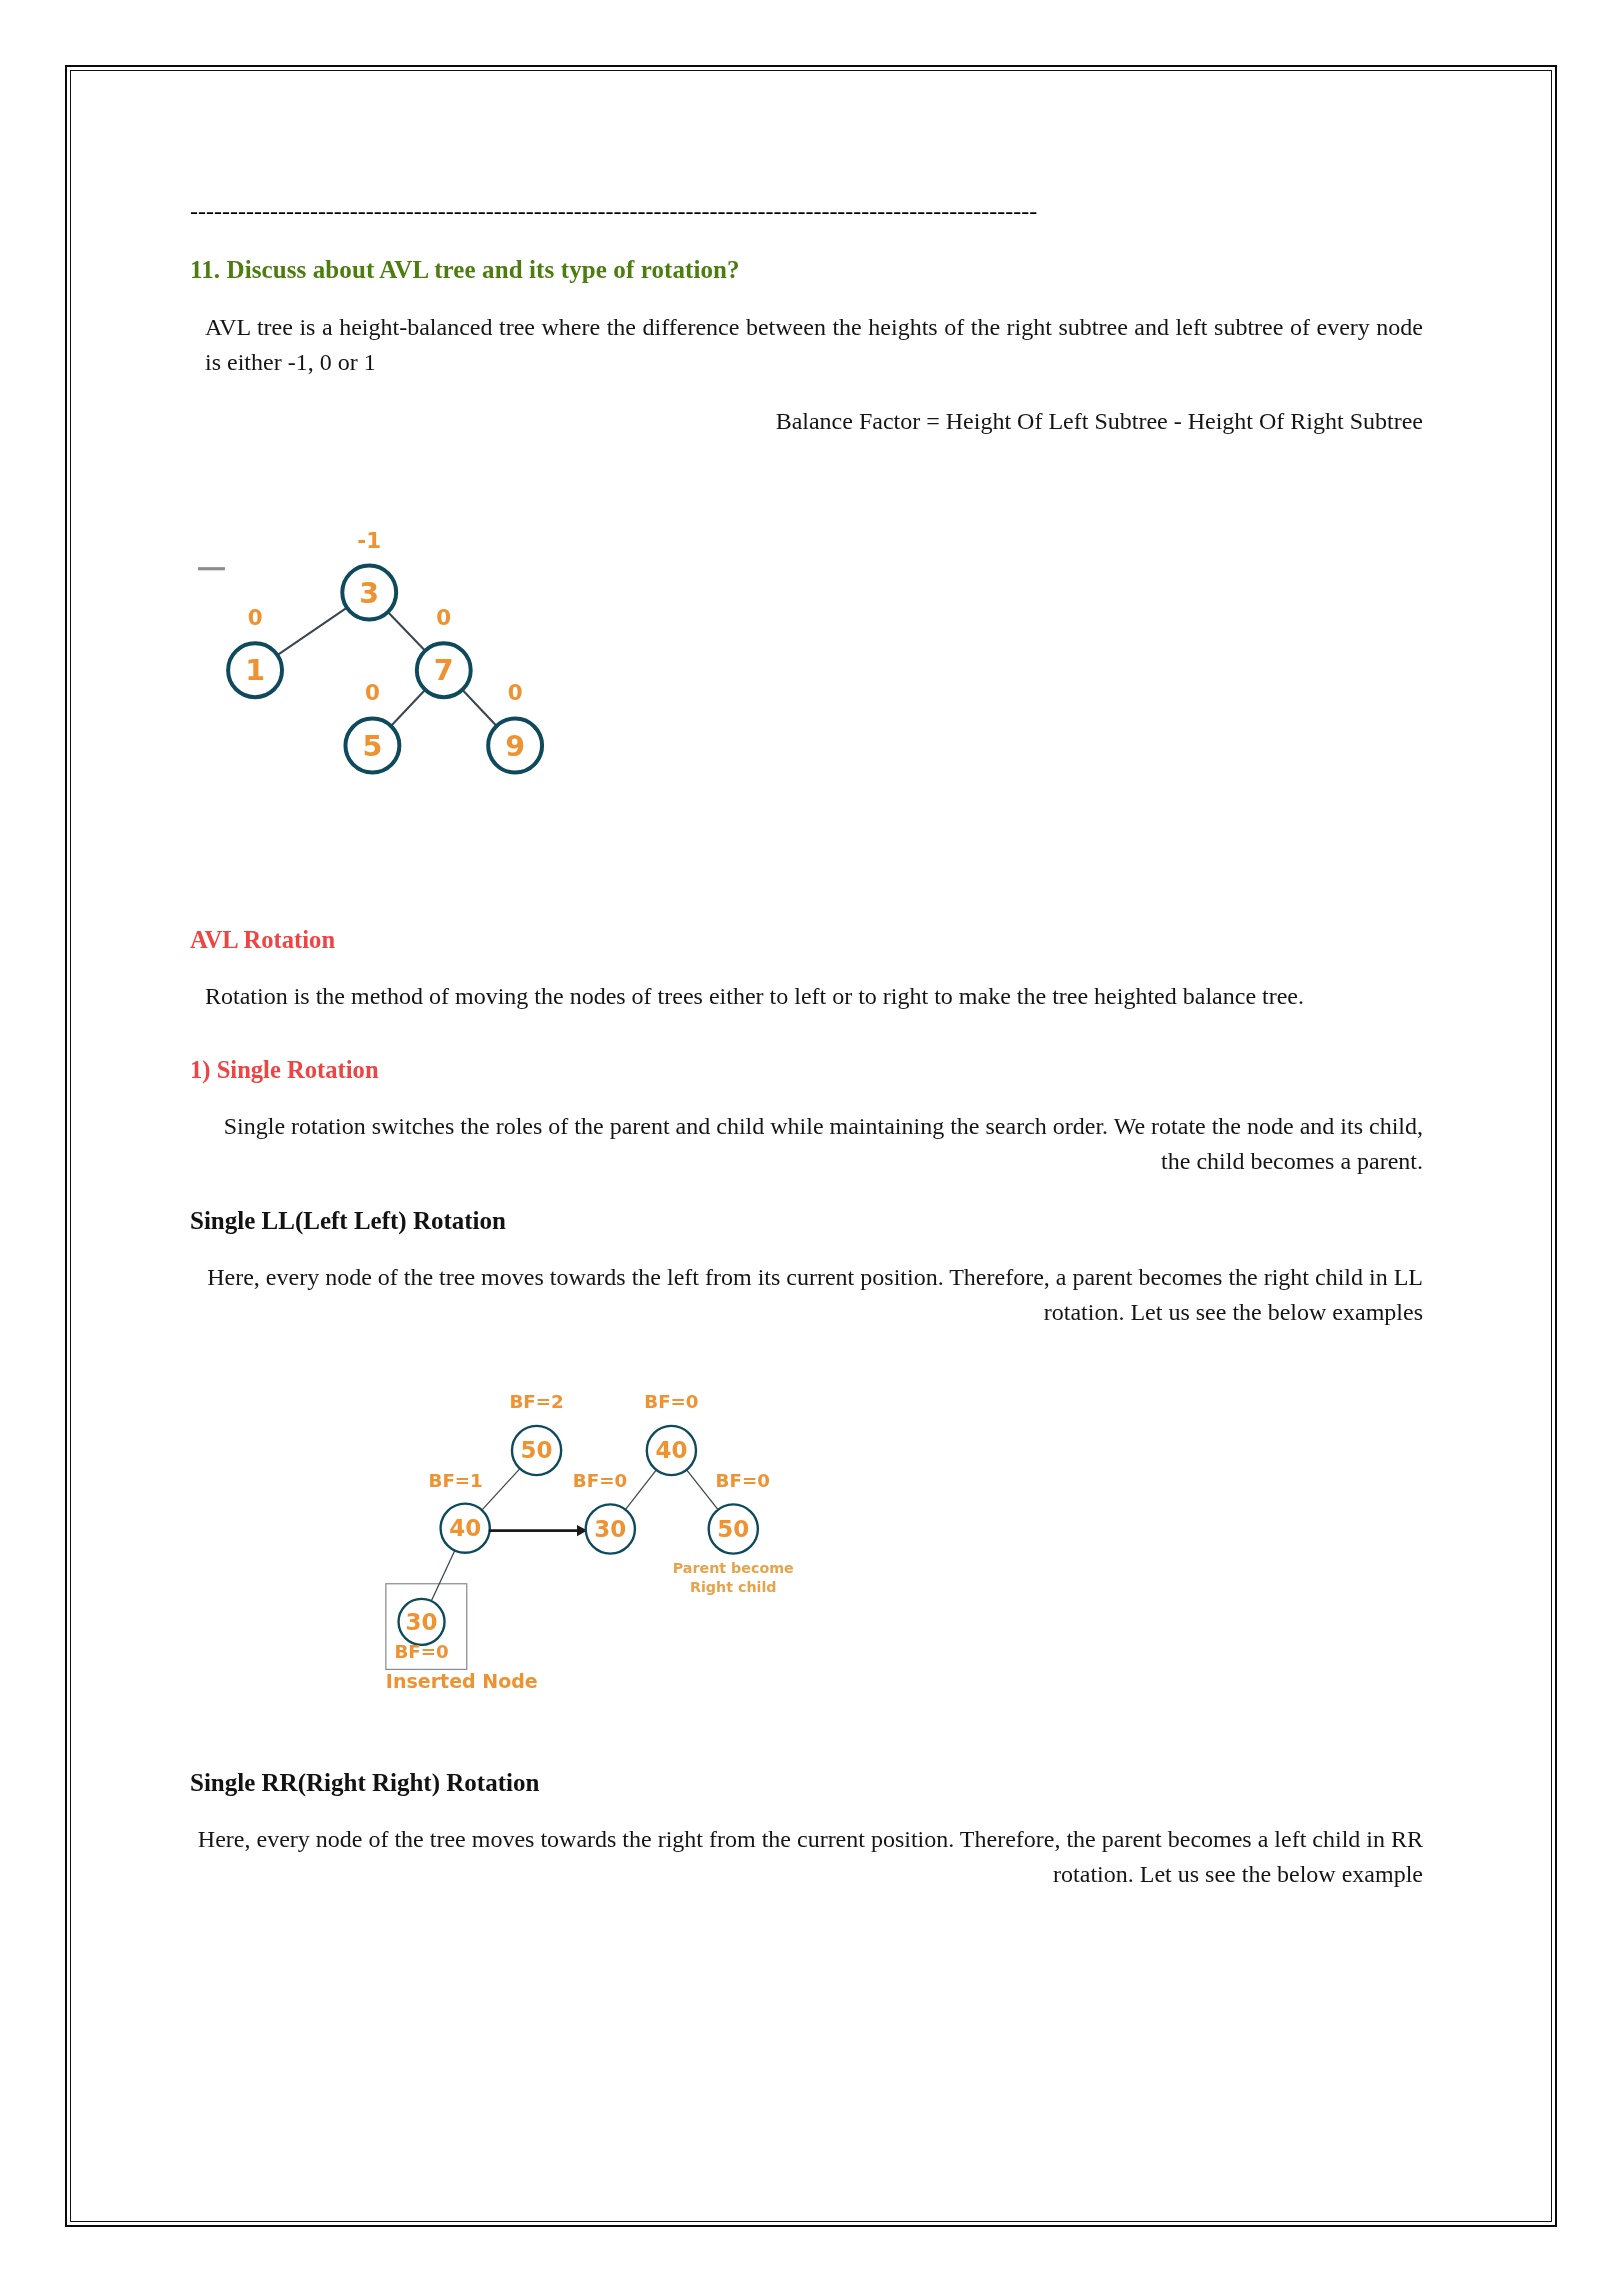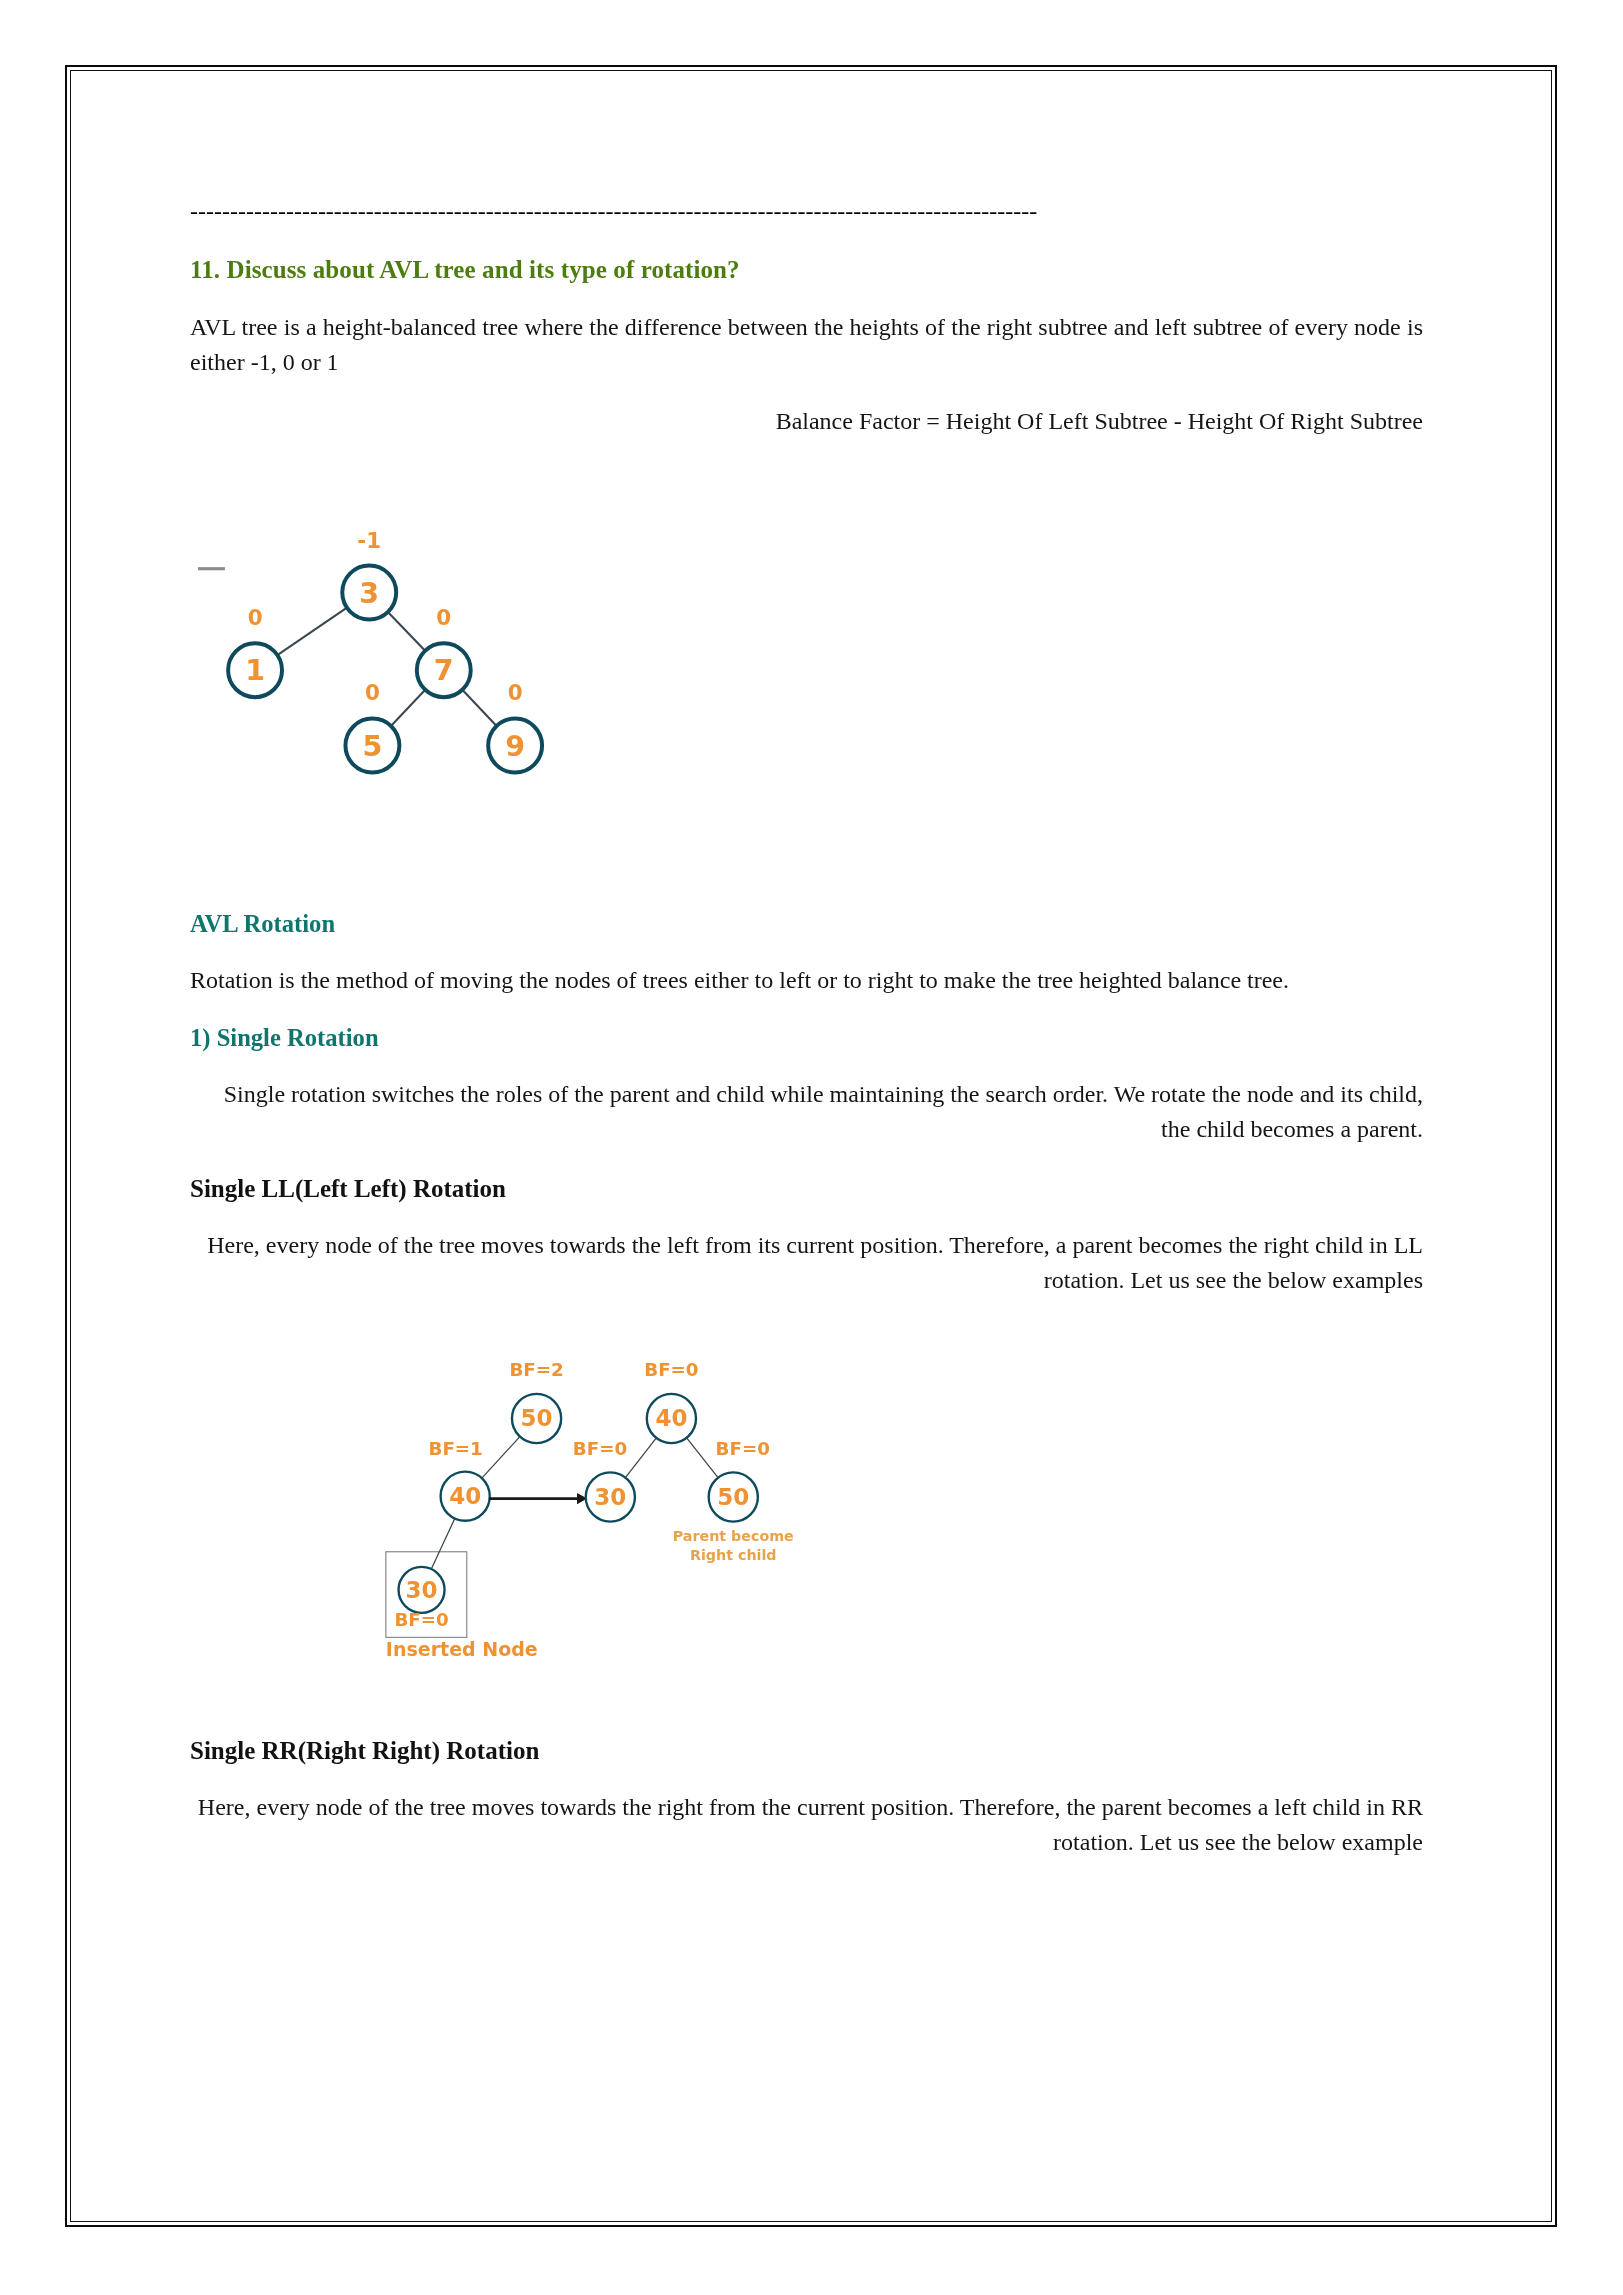--- a/index.html
+++ b/index.html
@@ -68,27 +68,28 @@
   p.body-text {
     font-size: 24px;
     line-height: 35px;
     color: #151515;
     margin: 24px 0 0 0;
     text-align: right;
   }
   p.body-text.justify {
     text-align: justify;
     text-justify: inter-word;
+    margin-left: 15px;
   }
 
   h2.teal-head {
     font-size: 24.6px;
     font-weight: bold;
-    color: #0f766e;
-    margin: 25px 0 0 0;
+    color: #ef4444;
+    margin: 41px 0 0 0;
     line-height: 30px;
   }
 
   h3.black-head {
     font-size: 25px;
     font-weight: bold;
     color: #121212;
     margin: 27px 0 0 0;
     line-height: 30px;
   }

